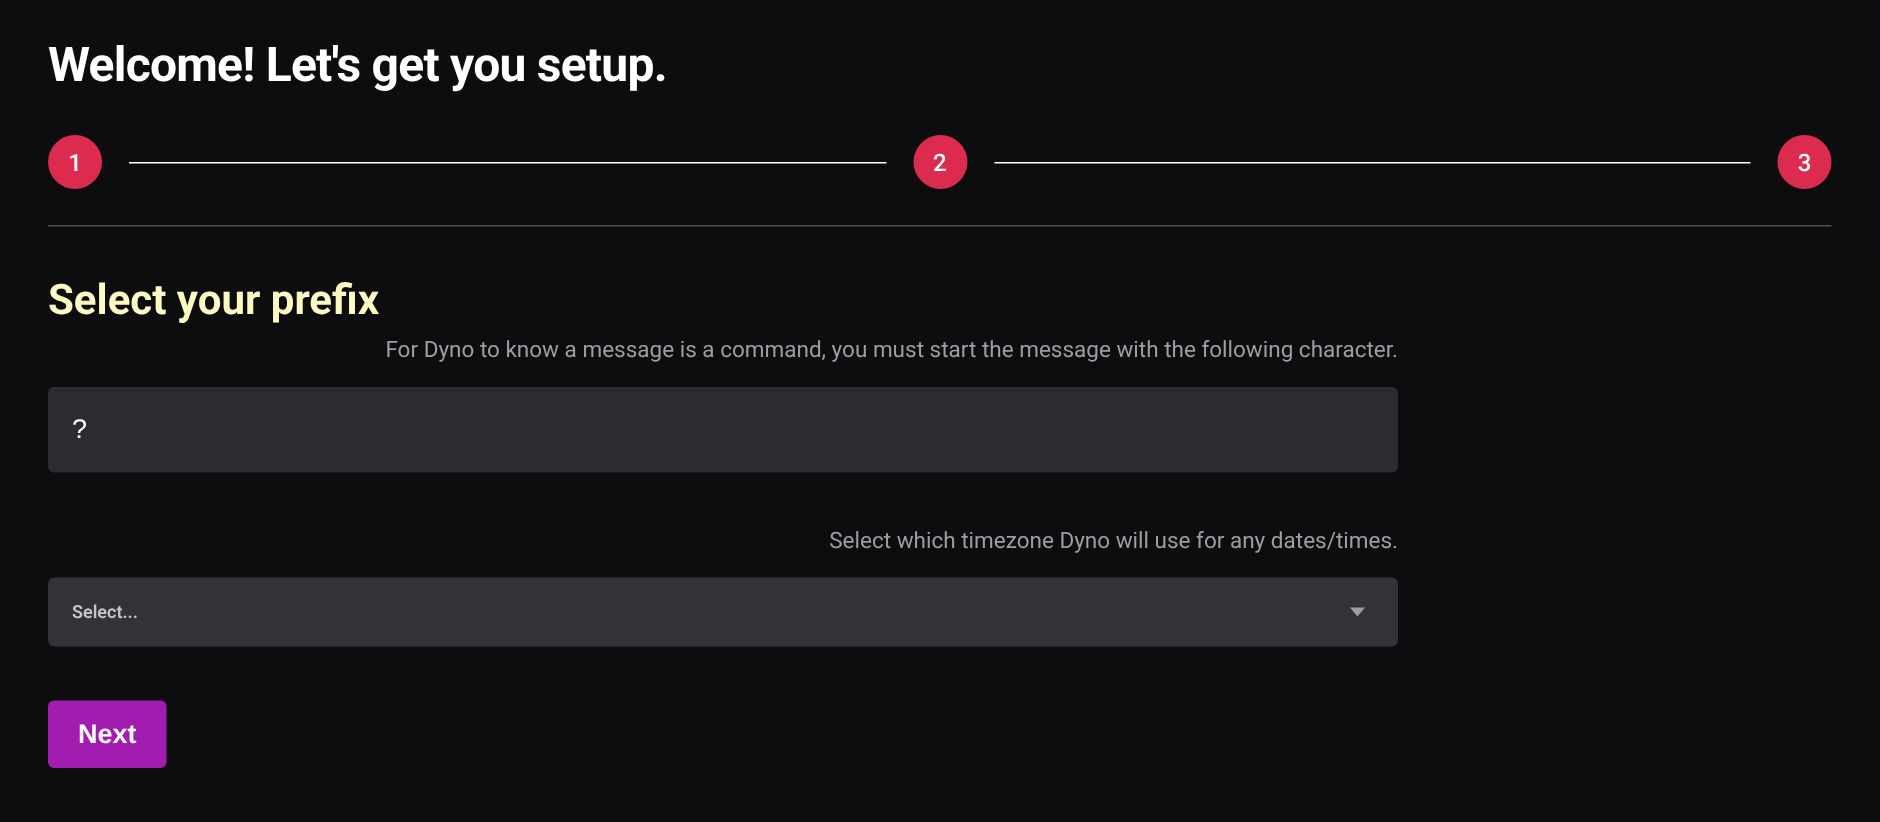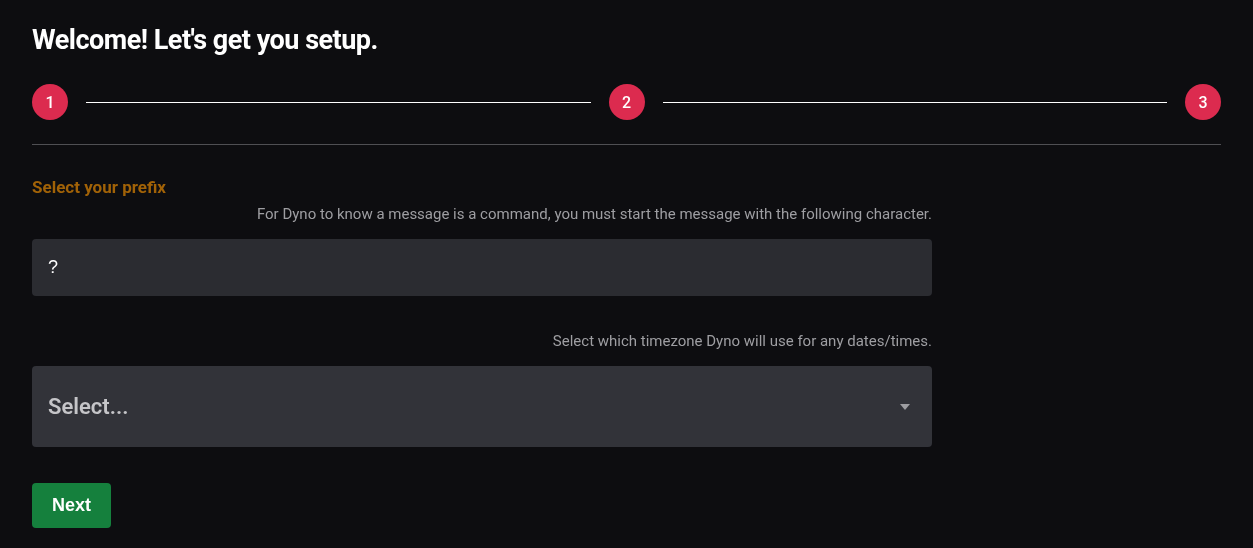--- a/index.html
+++ b/index.html
@@ -11,21 +11,21 @@
       background: #0d0d10;
       color: #ffffff;
       font-family: -apple-system, BlinkMacSystemFont, "Segoe UI", Roboto, Helvetica, Arial, sans-serif;
       min-height: 548px;
       width: 1253px;
     }
     .container {
       padding: 24px 32px;
     }
     .page-title {
-      font-size: 27px;
+      font-size: 32px;
       font-weight: 700;
       color: #ffffff;
       margin-bottom: 28px;
       letter-spacing: -0.5px;
     }
     .stepper {
       display: flex;
       align-items: center;
       margin-bottom: 24px;
     }
@@ -51,23 +51,23 @@
     .divider {
       height: 1px;
       background: #4f4f53;
       margin-bottom: 32px;
     }
     .section {
       margin-bottom: 36px;
       max-width: 900px;
     }
     .section-title {
-      font-size: 17px;
+      font-size: 28px;
       font-weight: 700;
-      color: #a16207;
+      color: #fef9c3;
       margin-bottom: 8px;
     }
     .section-desc {
       font-size: 15px;
       color: #9e9ea2;
       margin-bottom: 16px;
       text-align: right;
     }
     .text-input {
       width: 100%;
@@ -84,39 +84,39 @@
     }
     .select-wrap {
       position: relative;
       width: 100%;
     }
     .select-display {
       width: 100%;
       background: #323339;
       border: none;
       border-radius: 4px;
-      padding: 28px 16px;
+      padding: 16px 16px;
       color: #c5c5c8;
-      font-size: 22px;
+      font-size: 12px;
       font-weight: 600;
       cursor: pointer;
       display: flex;
       align-items: center;
       justify-content: space-between;
     }
     .caret-down {
       width: 0;
       height: 0;
       border-left: 5px solid transparent;
       border-right: 5px solid transparent;
       border-top: 6px solid #9e9ea2;
       margin-right: 6px;
     }
     .next-button {
-      background: #15803d;
+      background: #a21caf;
       color: #ffffff;
       border: none;
       border-radius: 4px;
       padding: 12px 20px;
       font-size: 18px;
       font-weight: 700;
       cursor: pointer;
     }
   </style>
 </head>

